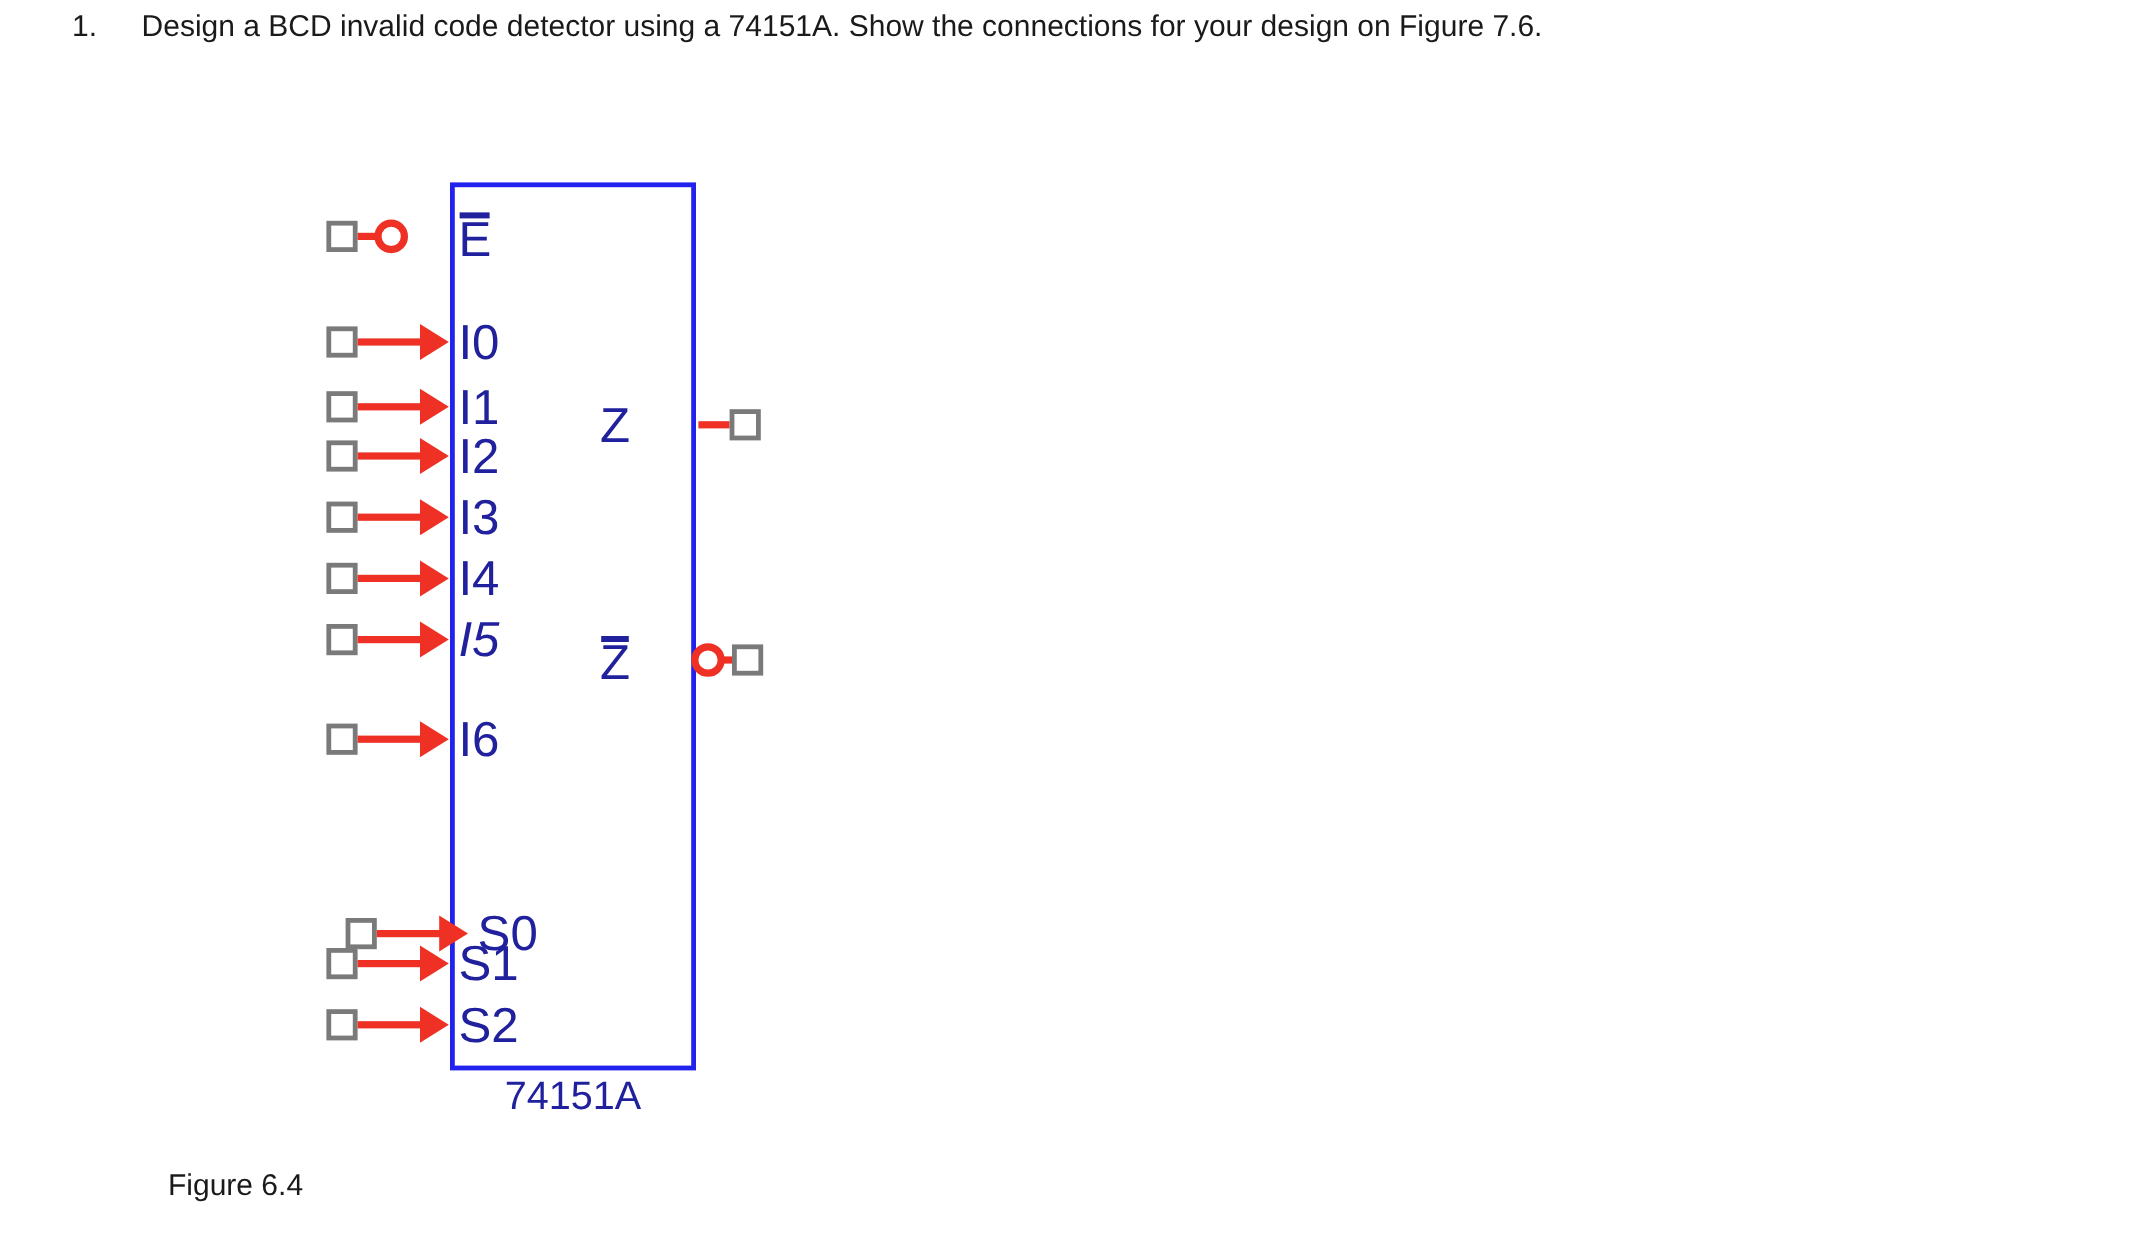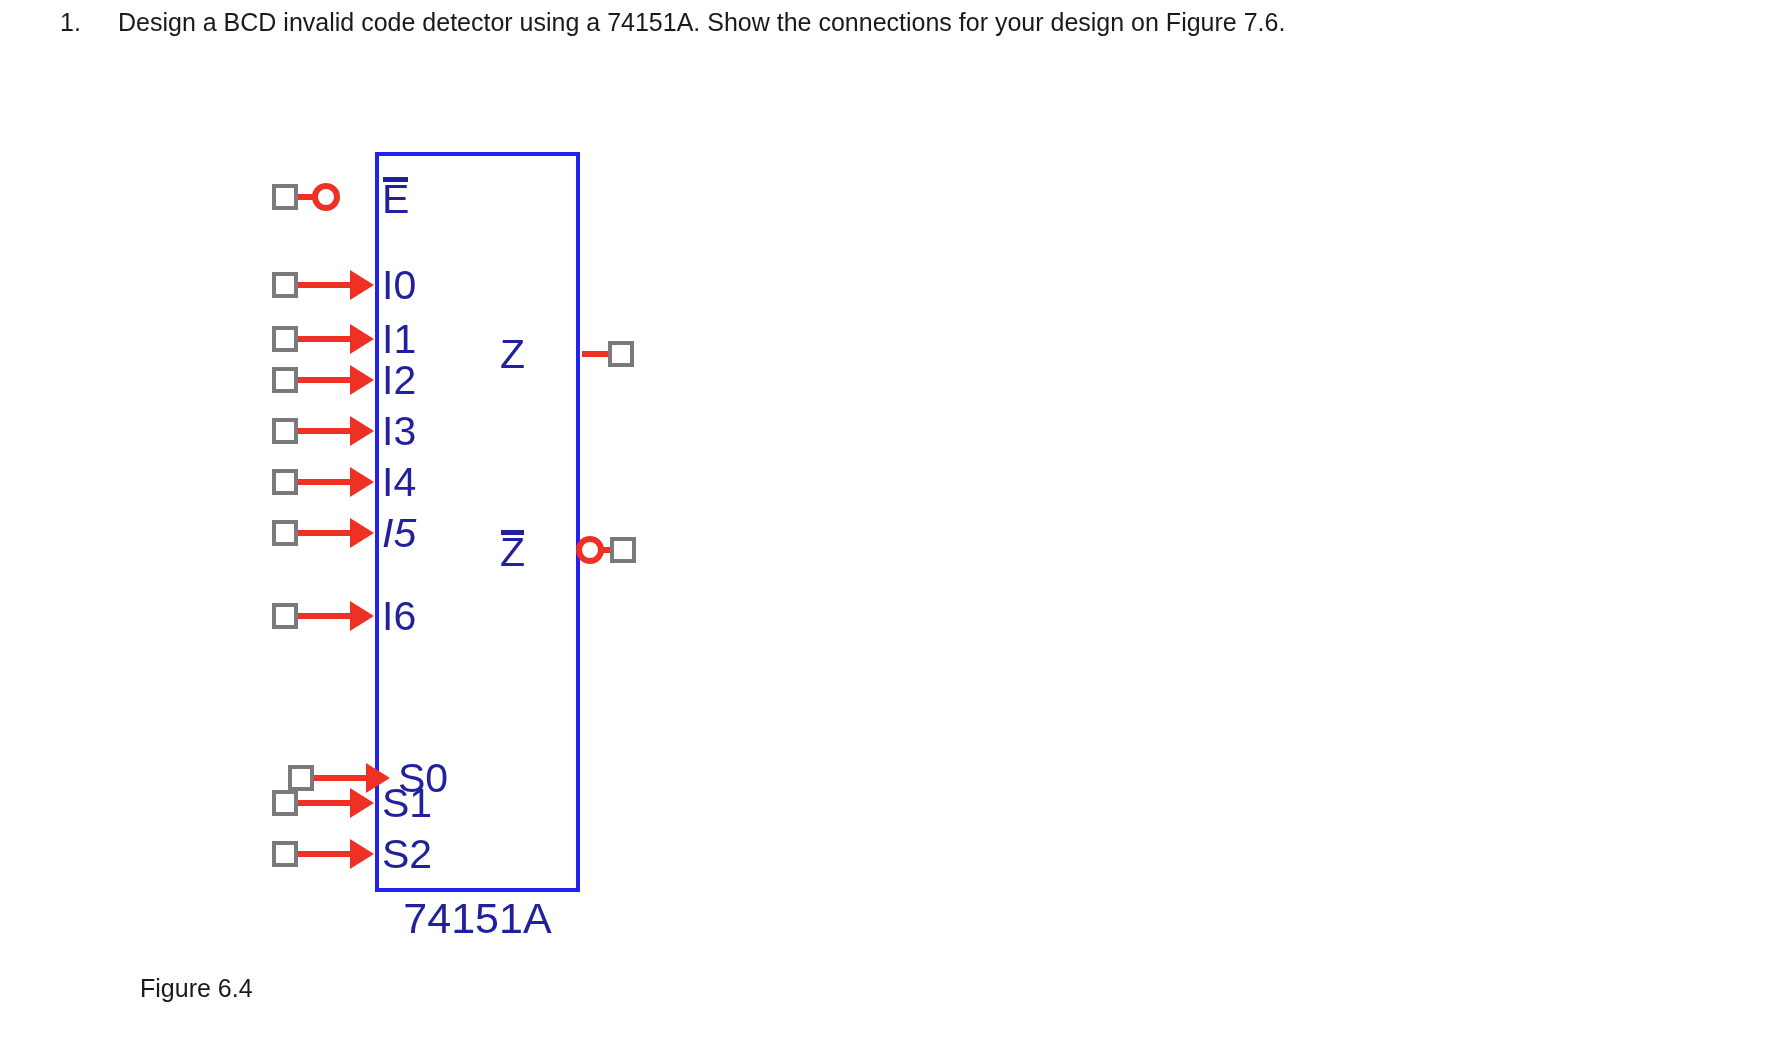--- a/index.html
+++ b/index.html
@@ -59,21 +59,21 @@
     background: #ffffff;
   }
 
   
   .chip-name {
     position: absolute;
     left: 375px;
     top: 894px;
     width: 205px;
     text-align: center;
-    font-size: 43px;
+    font-size: 33px;
     color: #21219e;
     letter-spacing: 0px;
     white-space: nowrap;
   }
 
   
   .pin-row {
     position: absolute;
     height: 44px;
     left: 272px;

